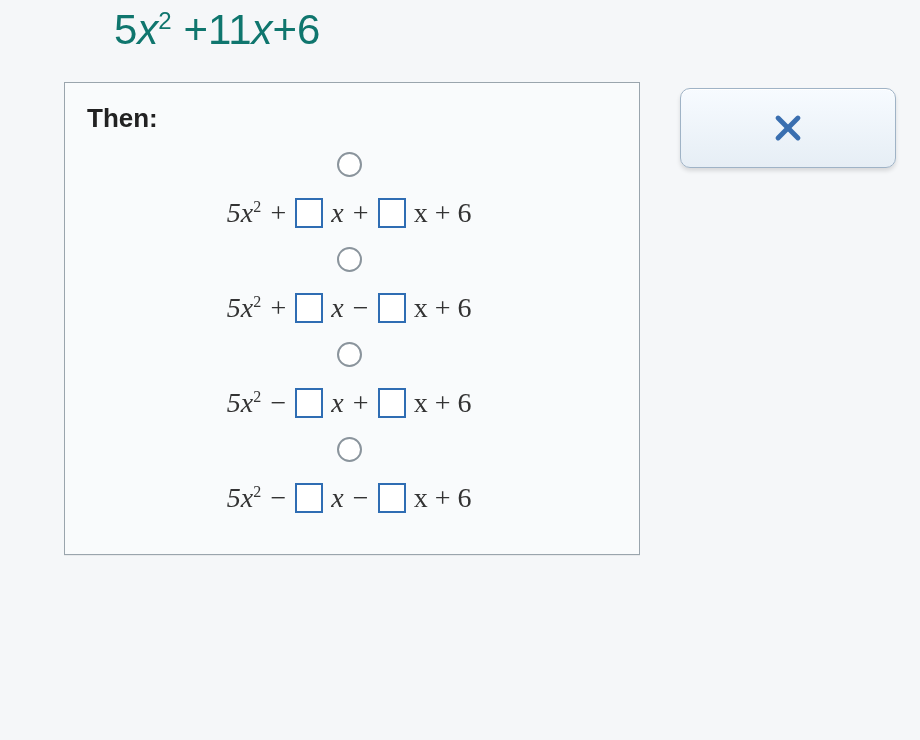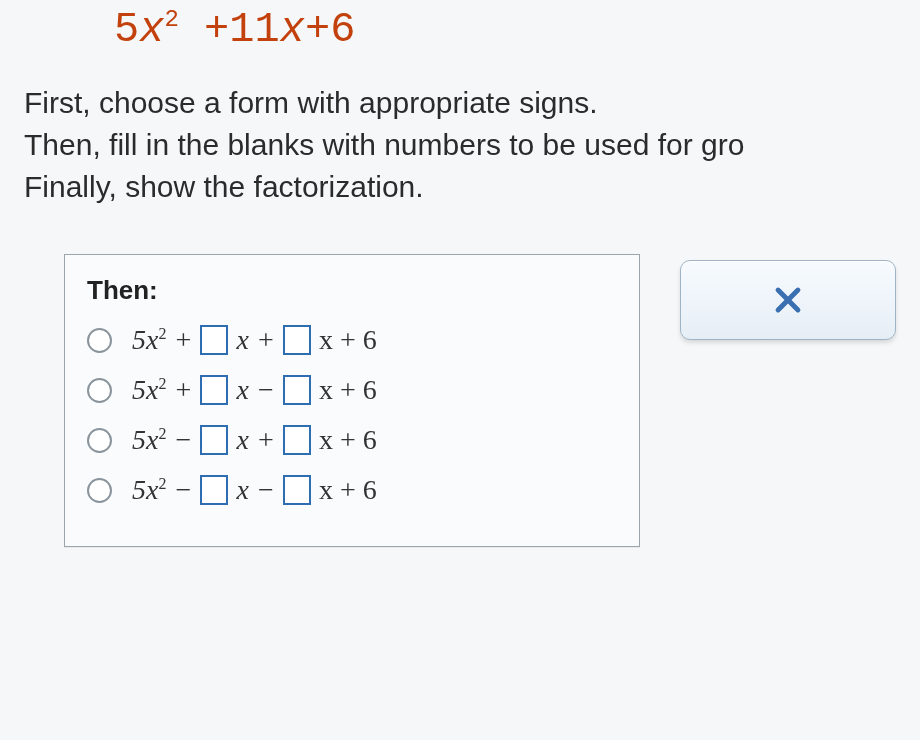--- a/index.html
+++ b/index.html
@@ -11,24 +11,24 @@
     background: #f5f7f9;
     color: #2b2b2b;
     overflow: hidden;
   }
   .page {
     padding: 0 24px 24px 24px;
   }
 
   
   .expr {
-    font-family: Liberation Mono, monospace;
+    font-family: Liberation Sans, sans-serif;
     font-style: italic;
     font-size: 42px;
-    color: #c2410c;
+    color: #0f766e;
     margin: 6px 0 28px 90px;
     white-space: nowrap;
   }
   .expr sup {
     font-size: 24px;
     vertical-align: super;
     font-style: normal;
   }
   .num { font-style: normal; }
 
@@ -61,20 +61,21 @@
     font-weight: bold;
     font-size: 26px;
     margin-bottom: 18px;
     color: #222;
   }
   .option {
     display: flex;
     align-items: center;
     gap: 20px;
     margin: 18px 0;
+    flex-direction: column;
   }
   .radio {
     width: 21px;
     height: 21px;
     border: 2px solid #8a949c;
     border-radius: 50%;
     background: #fff;
     flex: 0 0 auto;
     cursor: pointer;
   }
@@ -136,25 +137,20 @@
 </head>
 <body>
 
 <div class="page">
 
   <div class="expr">
     <span class="num">5</span><span>x</span><sup>2</sup>
     <span class="num">+</span><span class="num">11</span><span>x</span><span class="num">+</span><span class="num">6</span>
   </div>
 
-  <div class="instr">
-    <div>First, choose a form with appropriate signs.</div>
-    <div>Then, fill in the blanks with numbers to be used for gro</div>
-    <div>Finally, show the factorization.</div>
-  </div>
 
   <div class="lower">
 
     <div class="form-panel">
       <div class="form-title">Then:</div>
 
       <div class="option">
         <div class="radio"></div>
         <div class="opt-expr">
           <span><span class="var">5x</span><sup>2</sup></span>

